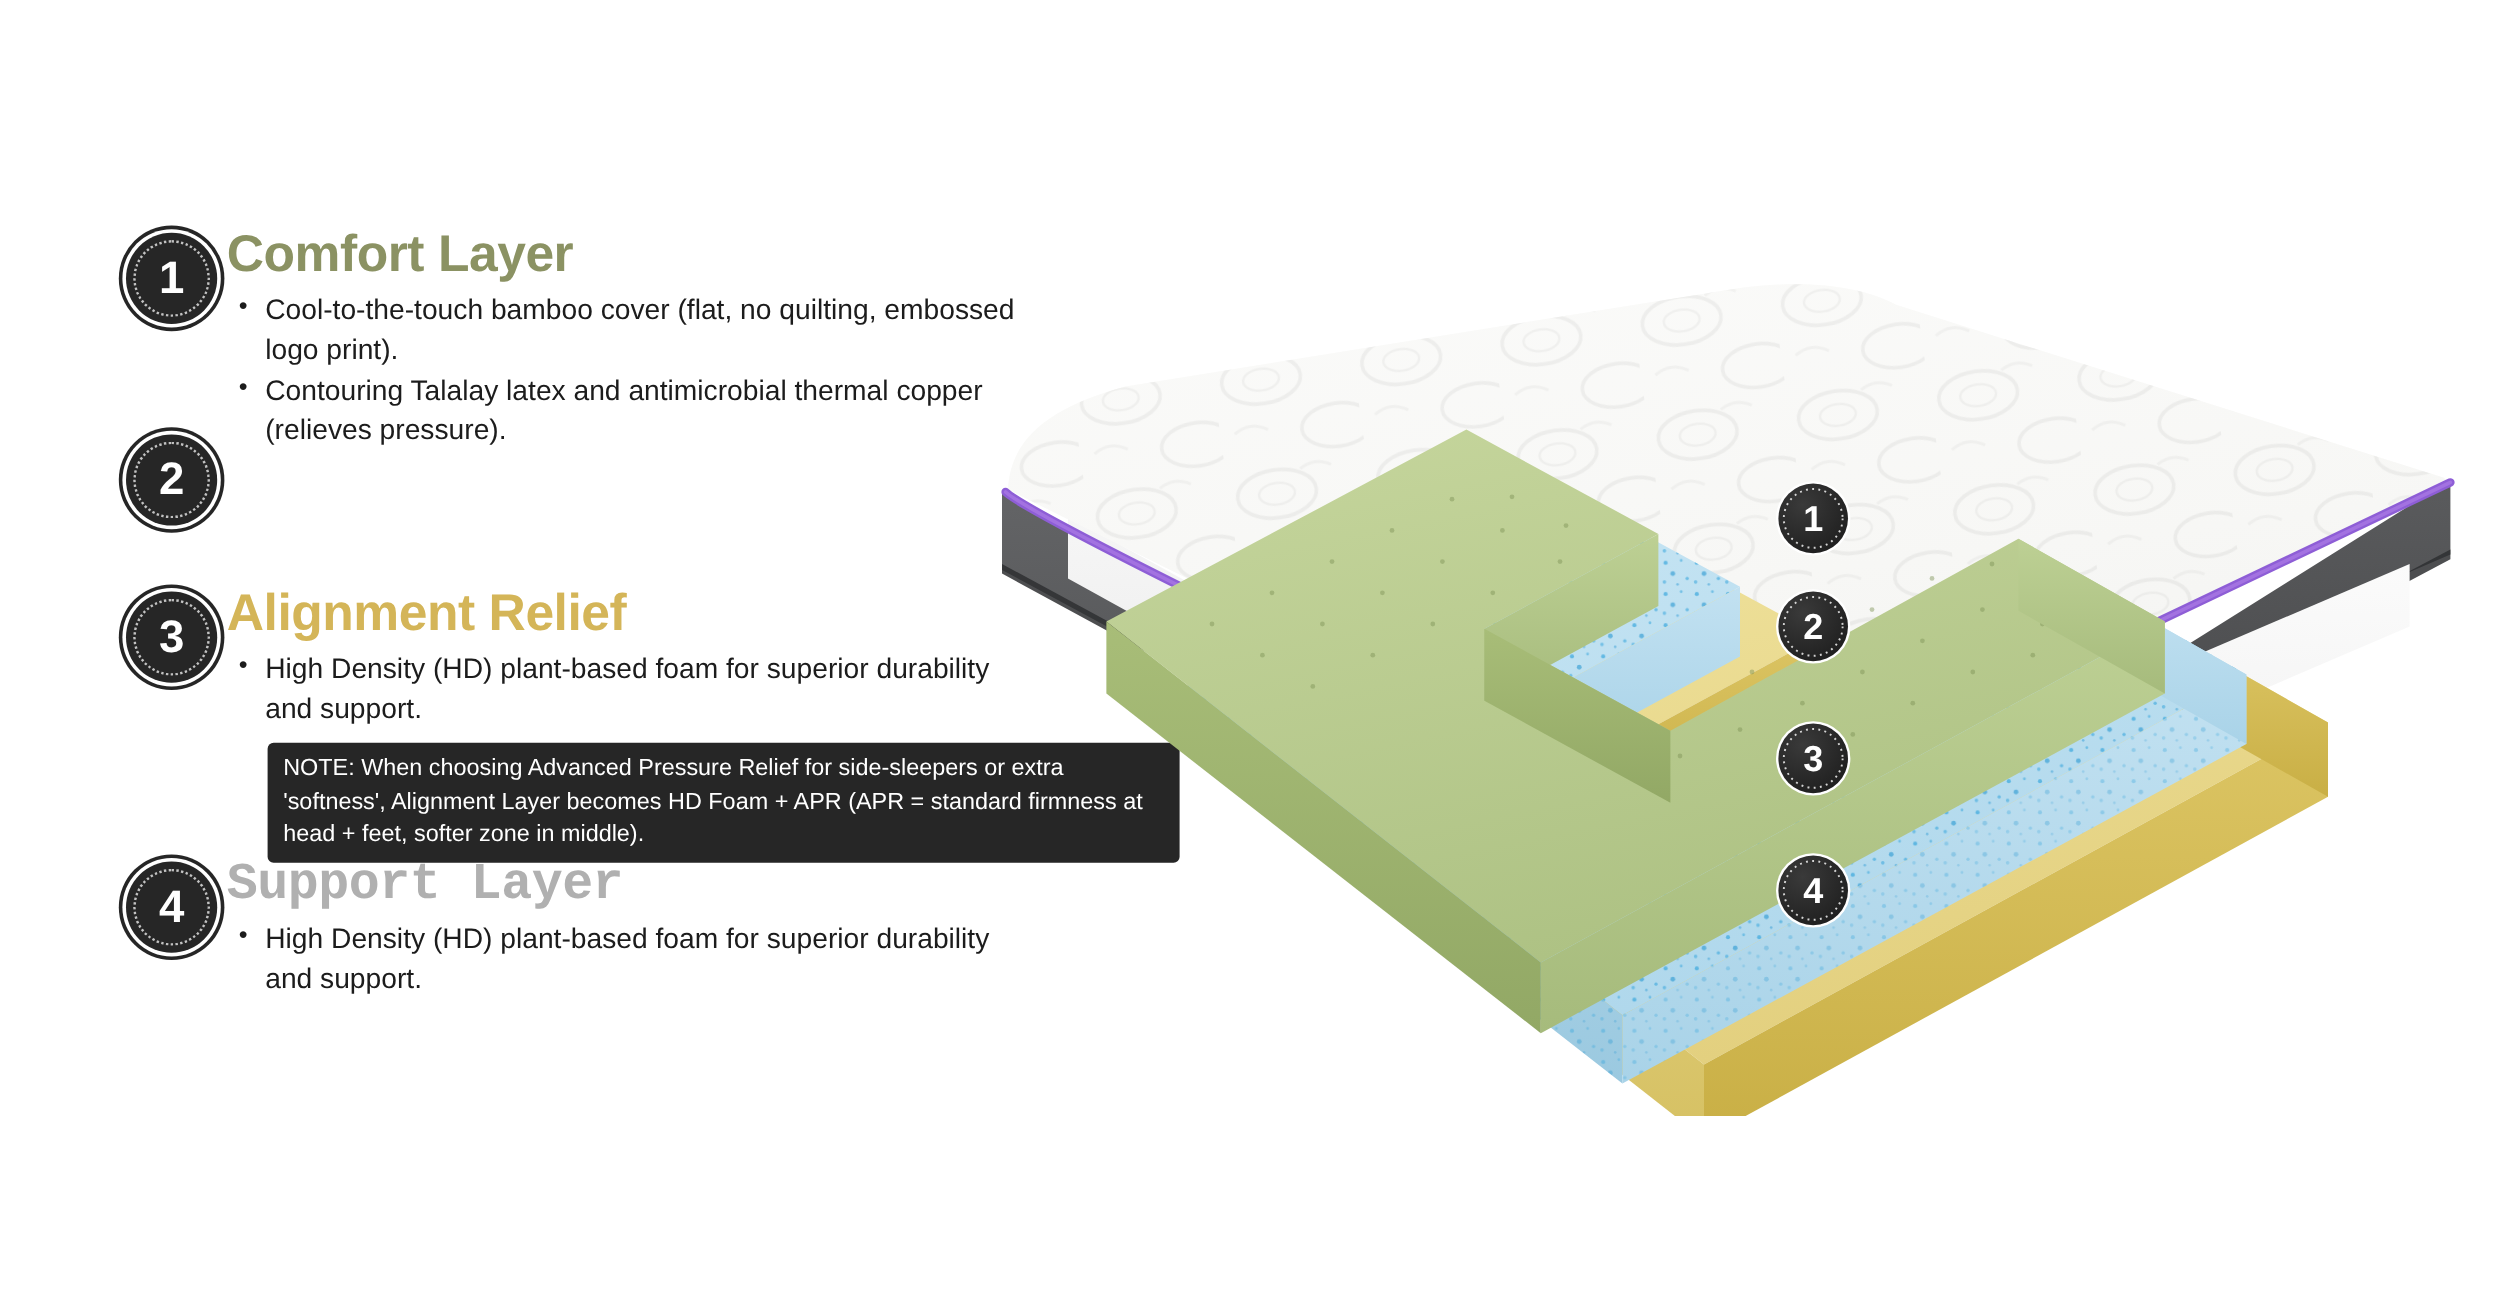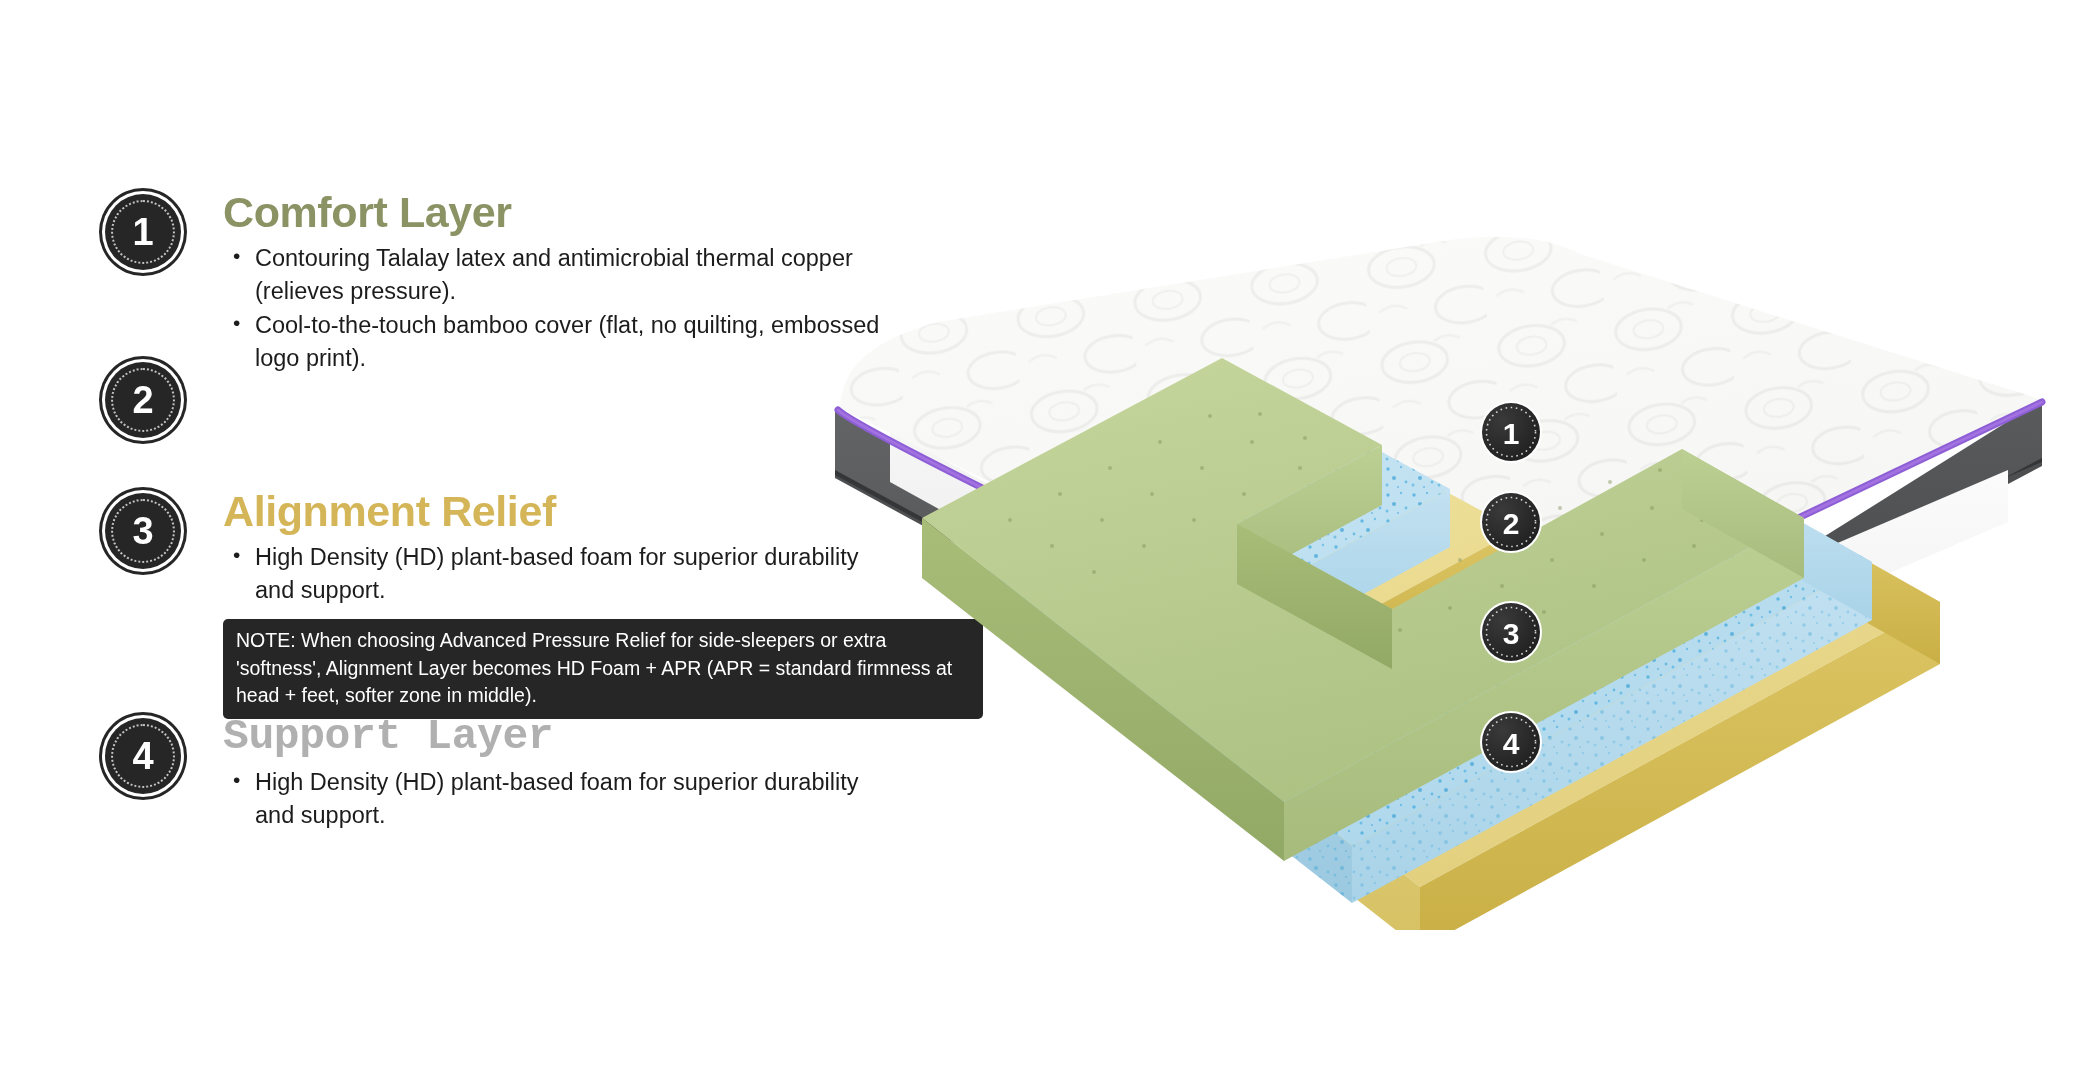--- a/index.html
+++ b/index.html
@@ -55,21 +55,21 @@
     color: #ffffff;
     font-size: 38px;
     font-weight: bold;
     line-height: 1;
     position: relative;
     z-index: 2;
     font-family: "Liberation Sans", sans-serif;
   }
 
   .layer-body {
-    margin-left: 118px;
+    margin-left: 84px;
   }
 
   .layer-title {
     font-size: 43px;
     font-weight: bold;
     line-height: 1.06;
     letter-spacing: -0.4px;
     margin: 0 0 6px 0;
     font-family: "Liberation Sans", sans-serif;
   }
@@ -134,22 +134,22 @@
 
 <div id="legend">
 
   <div class="layer-block" style="height:168px;">
     <div class="badge" style="top:4px;">
       <span class="badge-num">1</span>
     </div>
     <div class="layer-body">
       <h2 class="layer-title" style="color:#8b9263;">Comfort Layer</h2>
       <ul class="bullets">
+        <li>Cool-to-the-touch bamboo cover (flat, no quilting, embossed logo print).</li>
         <li>Contouring Talalay latex and antimicrobial thermal copper (relieves pressure).</li>
-        <li>Cool-to-the-touch bamboo cover (flat, no quilting, embossed logo print).</li>
       </ul>
     </div>
   </div>
 
   <div class="layer-block" style="height:131px;">
     <div class="badge" style="top:4px;">
       <span class="badge-num">2</span>
     </div>
   </div>
 

